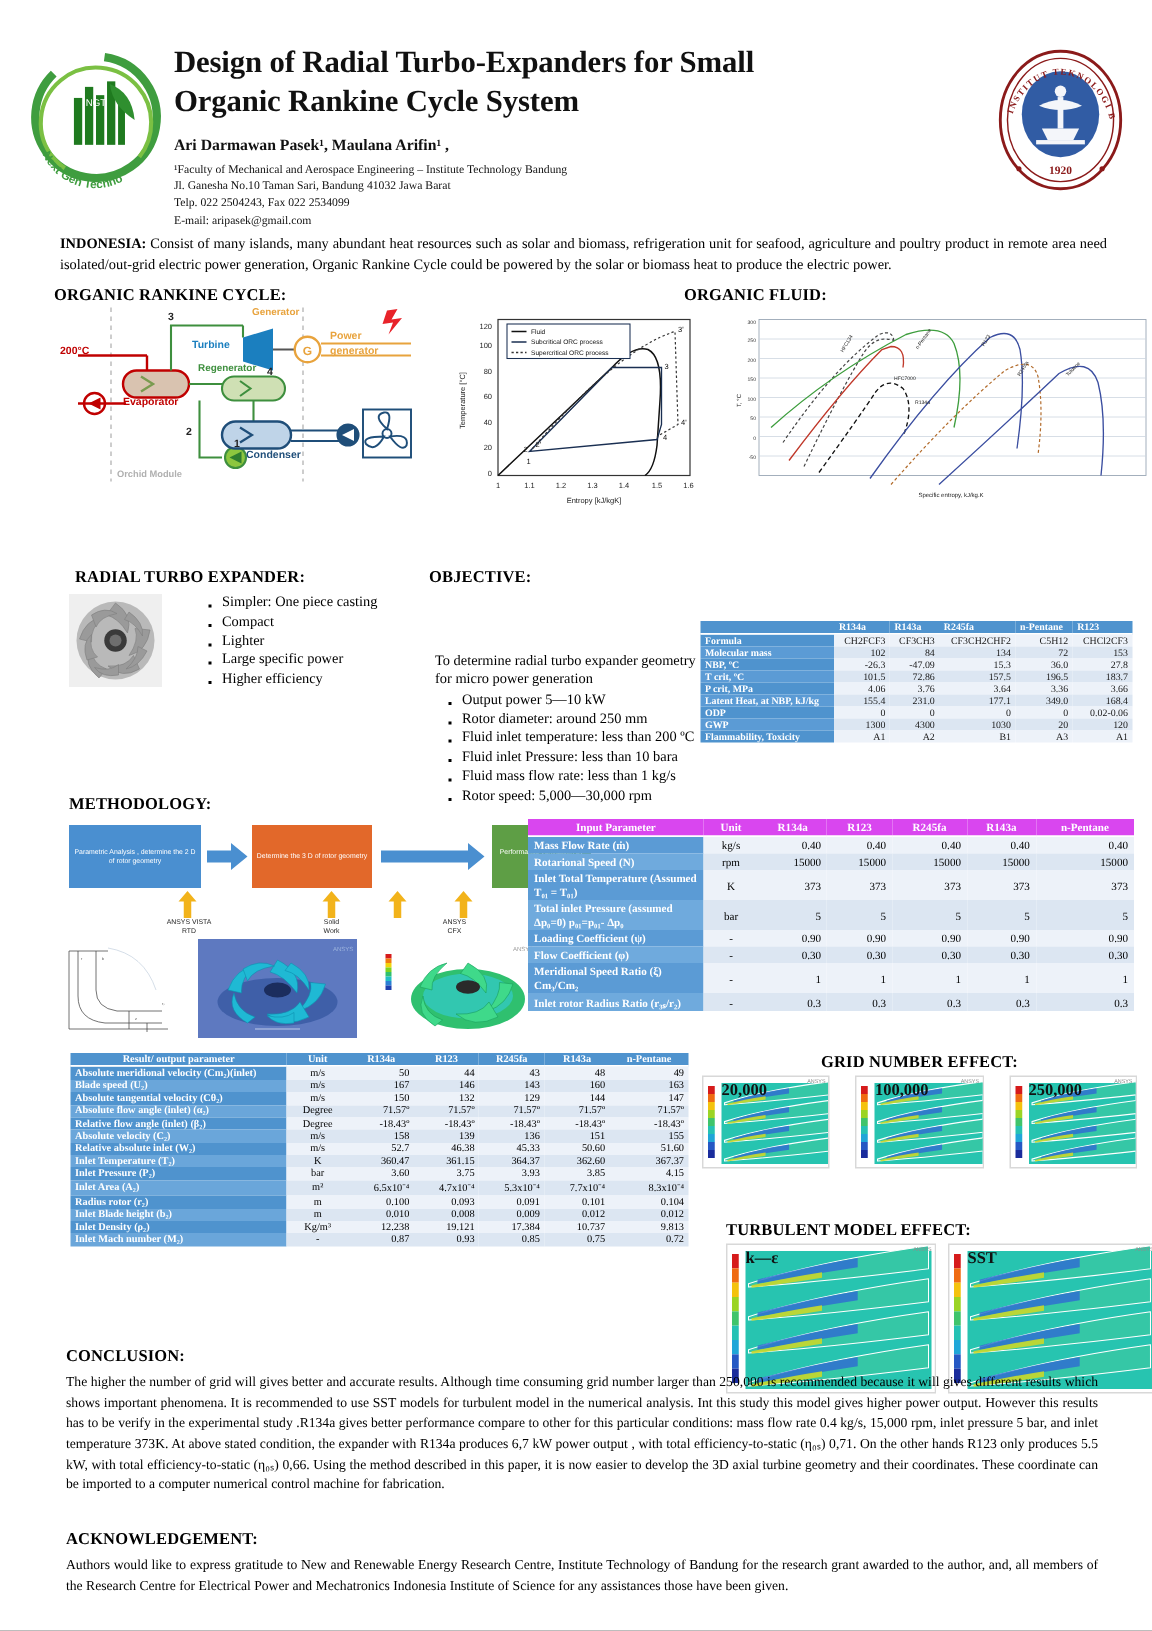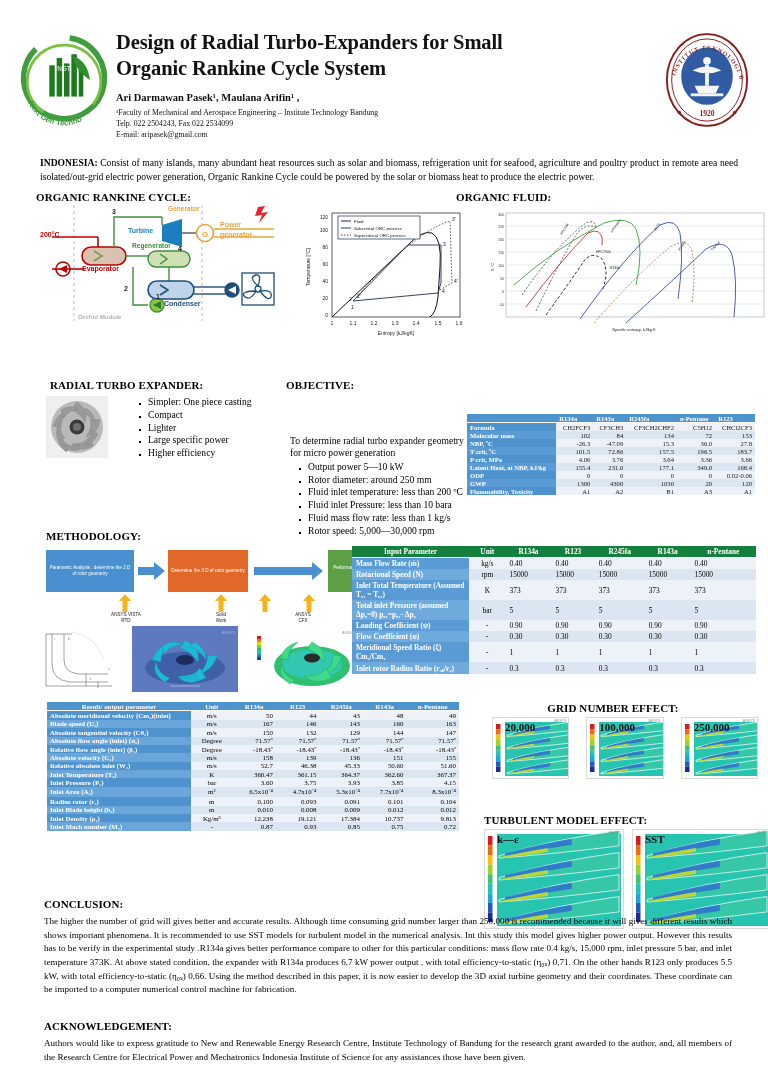--- a/index.html
+++ b/index.html
@@ -36,27 +36,27 @@
   .tbl th,.tbl td{padding:0.5px 3px;}
   .tbl{width:100%;font-size:6.6px;}
   .tbl thead th{background:#4F93CE;color:#fff;font-weight:bold;text-align:left;border-bottom:1px solid #fff;}
   .tbl .rowhead{background:#4F93CE;color:#fff;font-weight:bold;text-align:left;white-space:normal;}
   .tbl td.val{text-align:right;color:#1a1a1a;}
   .tbl tr.alt td.val{background:#DCE6F2;}
   .tbl tr td.val{background:#EDF2F9;}
   .tbl tr.alt .rowhead{background:#5B9BD5;}
 
   .in-tbl{font-size:7.4px;width:100%;}
-  .in-tbl th{background:#15803d;color:#fff;font-weight:bold;padding:1px 4px;border-bottom:1px solid #fff;}
+  .in-tbl th{background:#d946ef;color:#fff;font-weight:bold;padding:1px 4px;border-bottom:1px solid #fff;}
   .in-tbl th.p{text-align:center;}
   .in-tbl td{padding:1px 4px;}
   .in-tbl td.rh{background:#5B9BD5;color:#fff;font-weight:bold;text-align:left;}
   .in-tbl tr.alt td.rh{background:#6FAADD;}
   .in-tbl td.u{text-align:center;background:#EDF2F9;}
-  .in-tbl td.v{background:#EDF2F9;}
+  .in-tbl td.v{text-align:right;background:#EDF2F9;}
   .in-tbl tr.alt td.u,.in-tbl tr.alt td.v{background:#DCE6F2;}
 
   .res-tbl{font-size:6.9px;width:100%;}
   .res-tbl th{background:#4F93CE;color:#fff;font-weight:bold;padding:0.7px 3px;text-align:center;border-bottom:1px solid #fff;}
   .res-tbl td{padding:0.7px 3px;}
   .res-tbl td.rh{background:#4F93CE;color:#fff;font-weight:bold;text-align:left;}
   .res-tbl tr.alt td.rh{background:#6AA6DA;}
   .res-tbl td.u{text-align:center;background:#EDF2F9;}
   .res-tbl td.v{text-align:right;background:#EDF2F9;}
   .res-tbl tr.alt td.u,.res-tbl tr.alt td.v{background:#DCE6F2;}
@@ -70,21 +70,21 @@
   .mbox{position:absolute;color:#fff;font-family:"Liberation Sans",sans-serif;font-size:4.6px;
         text-align:center;display:flex;align-items:center;justify-content:center;padding:2px;box-sizing:border-box;line-height:1.25;}
   .marrow{position:absolute;}
   .mcap{position:absolute;font-family:"Liberation Sans",sans-serif;font-size:4.6px;text-align:center;color:#222;line-height:1.25;}
 
   
   .cfd{position:relative;background:#ffffff;border:0.5px solid #d8d8d8;box-sizing:border-box;overflow:hidden;}
   .cfd .tag{position:absolute;font-family:"Liberation Serif",serif;font-weight:bold;color:#111;z-index:5;}
   .cfd .ansys{position:absolute;right:2px;top:1px;font-size:3.6px;color:#8d8d8d;font-family:"Liberation Sans",sans-serif;z-index:5;}
 
-  .gridnum{display:flex;gap:17px;margin-top:3px;margin-left:24px;}
+  .gridnum{display:flex;gap:17px;margin-top:3px;}
   .turb{display:flex;gap:8px;margin-top:3px;}
 </style>
 </head>
 <body>
 
 <div id="poster">
 
   <div class="header">
 
     <div class="logo-left">
@@ -108,20 +108,21 @@
     </div>
 
     <div class="header-mid">
       <div class="title">
         <div>Design of Radial Turbo-Expanders for Small</div>
         <div>Organic Rankine Cycle System</div>
       </div>
       <div class="authors">Ari Darmawan Pasek¹, Maulana Arifin¹ ,</div>
       <div class="affil">
         <div>¹Faculty of Mechanical and Aerospace Engineering – Institute Technology Bandung</div>
+        <div>Jl. Ganesha No.10 Taman Sari, Bandung 41032 Jawa Barat</div>
         <div>Telp. 022 2504243, Fax 022 2534099</div>
         <div>E-mail: aripasek@gmail.com</div>
       </div>
     </div>
 
     <div class="logo-right">
       <svg viewBox="0 0 90 100" width="86" height="96">
         <ellipse cx="45" cy="50" rx="42" ry="48" fill="#ffffff" stroke="#8B1A1A" stroke-width="2"></ellipse>
         <ellipse cx="45" cy="50" rx="37" ry="43" fill="#ffffff" stroke="#8B1A1A" stroke-width="1"></ellipse>
         <ellipse cx="45" cy="46" rx="27" ry="30" fill="#1F4E9C" opacity="0.92"></ellipse>

